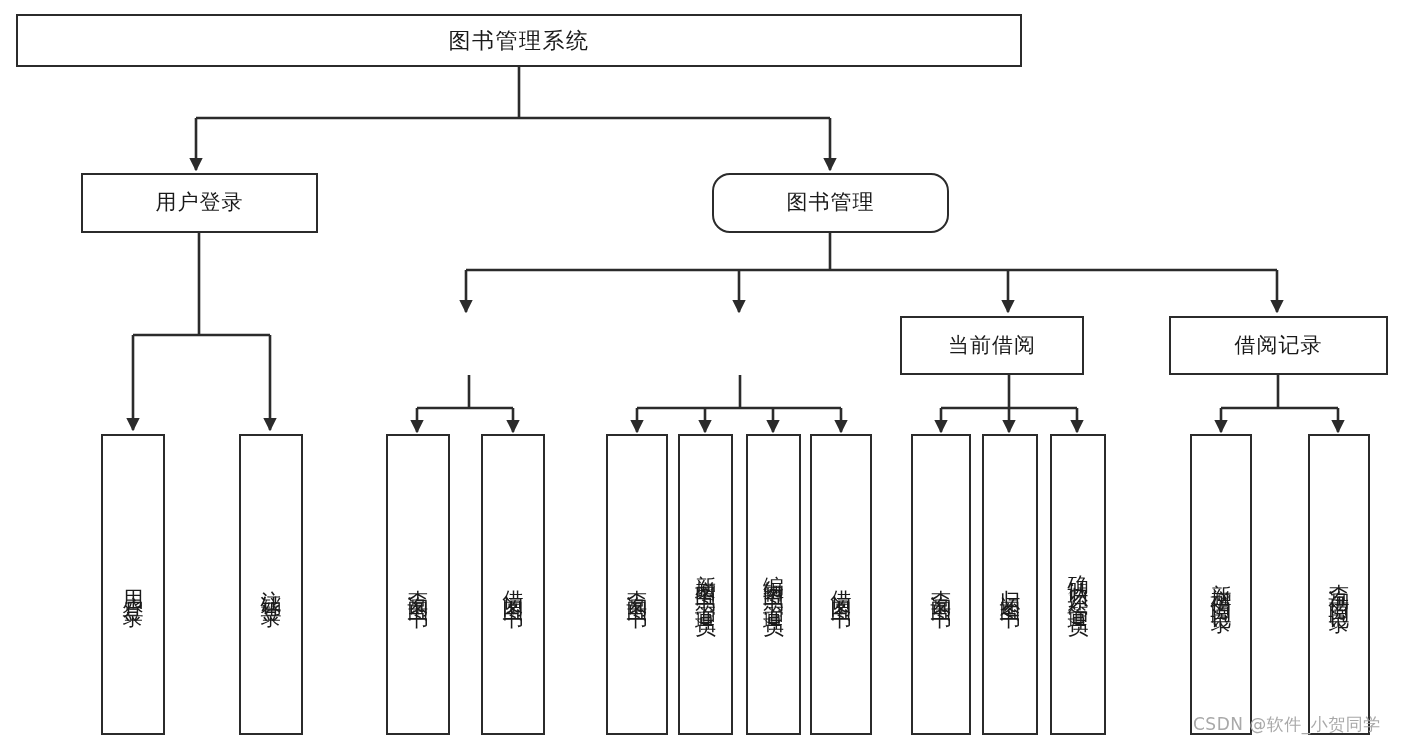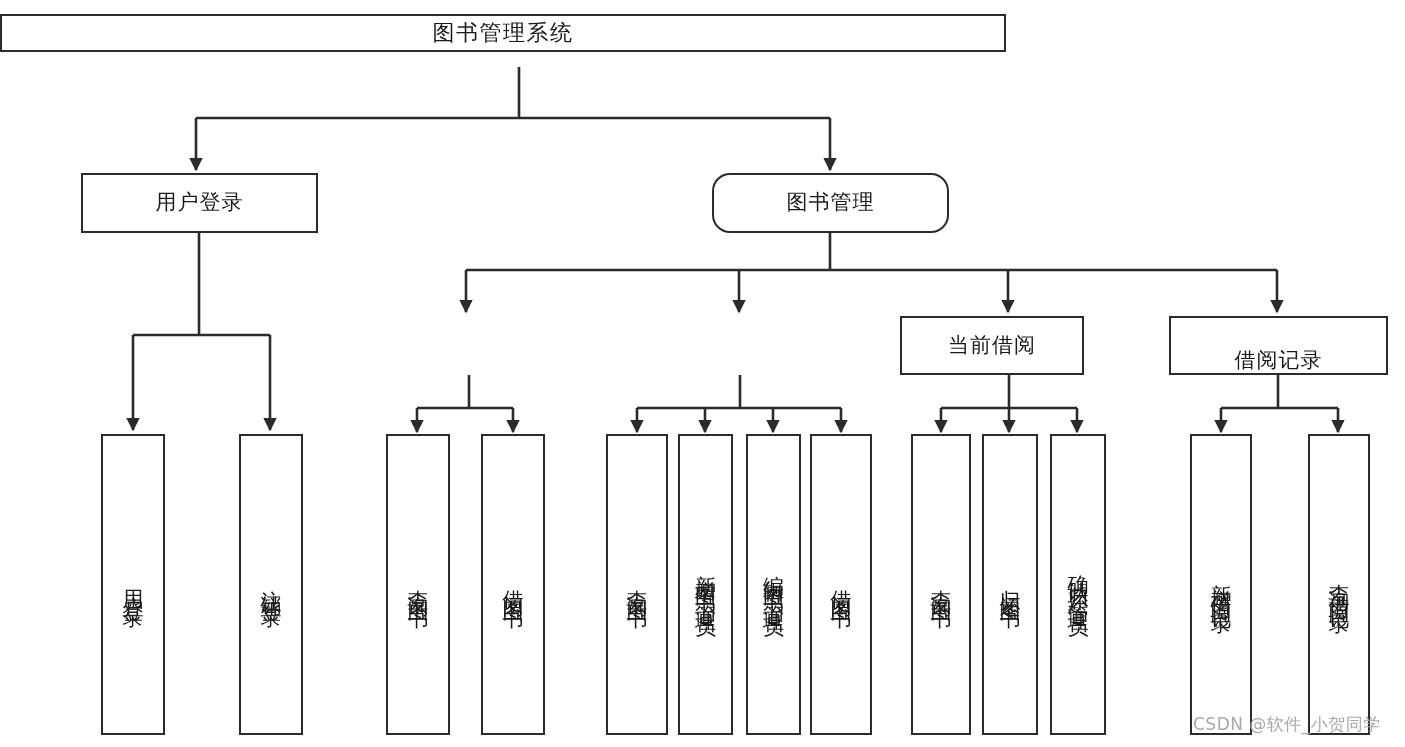--- a/index.html
+++ b/index.html
@@ -115,35 +115,35 @@
       <path d="M 1009 408 L 1009 432" marker-end="url(#arrow)"></path>
       <path d="M 1077 408 L 1077 432" marker-end="url(#arrow)"></path>
 
       <path d="M 1278 375 L 1278 408"></path>
       <path d="M 1221 408 L 1338 408"></path>
       <path d="M 1221 408 L 1221 432" marker-end="url(#arrow)"></path>
       <path d="M 1338 408 L 1338 432" marker-end="url(#arrow)"></path>
     </g>
   </svg>
 
-  <div class="node root" style="left:0; top:14px; width:1006px; height:38px;font-family:Liberation Mono, monospace;">
+  <div class="node root" style="left:16px; top:14px; width:1006px; height:53px;font-family:Liberation Mono, monospace;">
     <span>图书管理系统</span>
   </div>
 
   <div class="node h" style="left:81px; top:173px; width:237px; height:60px;">
     <span>用户登录</span>
   </div>
   <div class="node h" style="left:712px; top:173px; width:237px; height:60px;border-radius:18px;">
     <span>图书管理</span>
   </div>
 
   <div class="node h" style="left:900px; top:316px; width:184px; height:59px;">
     <span>当前借阅</span>
   </div>
-  <div class="node h" style="left:1169px; top:316px; width:219px; height:59px;align-items:flex-end;">
+  <div class="node h" style="left:1169px; top:316px; width:219px; height:59px;">
     <span>借阅记录</span>
   </div>
 
   <div class="node v" style="left:101px; top:434px; width:64px; height:301px;">
     <span>用户登录</span>
   </div>
   <div class="node v" style="left:239px; top:434px; width:64px; height:301px;">
     <span>注销登录</span>
   </div>
 

